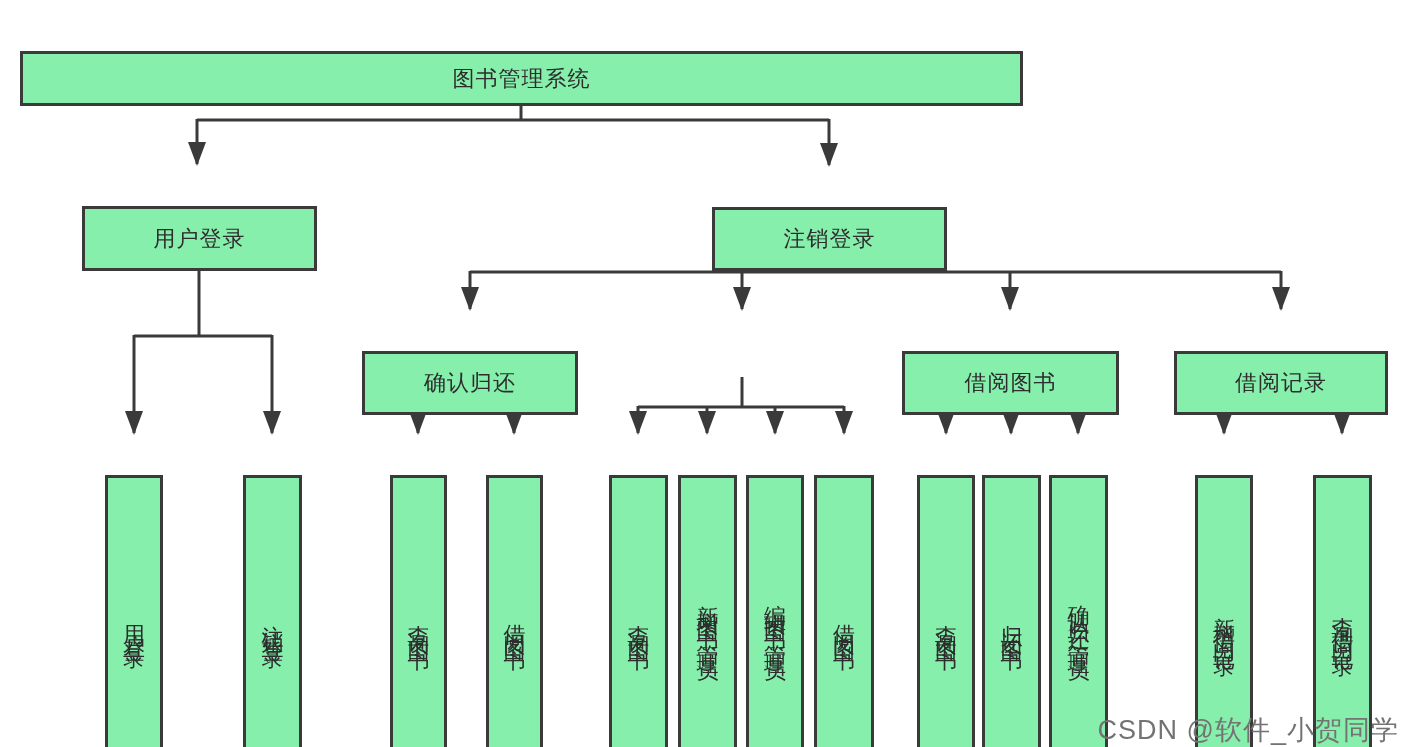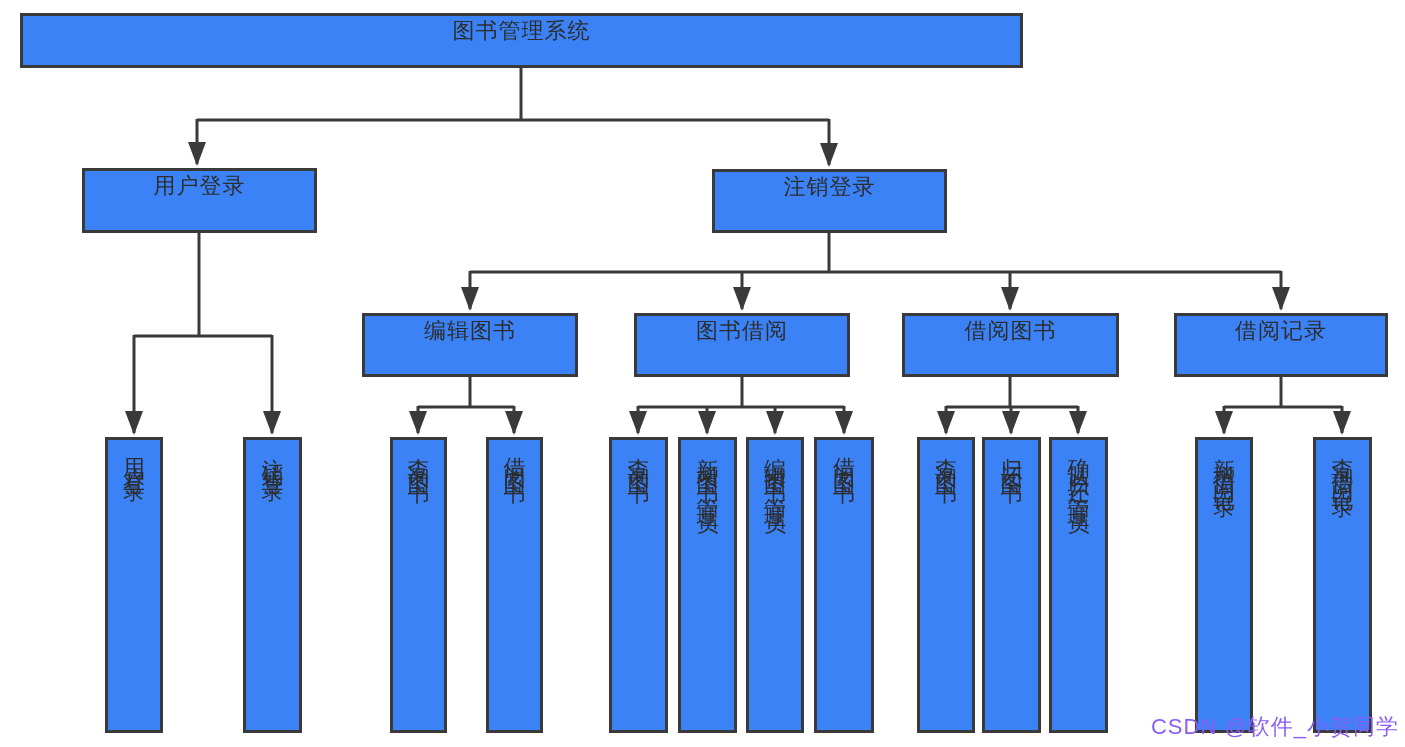--- a/index.html
+++ b/index.html
@@ -14,42 +14,43 @@
   .connectors {
     position: absolute;
     left: 0; top: 0;
     width: 1405px; height: 747px;
     z-index: 1;
   }
   .node {
     position: absolute;
     box-sizing: border-box;
     border: 3px solid #3a3a3a;
-    background: #3b82f6;
+    background: #86efac;
     display: flex;
-    align-items: flex-start;
+    align-items: center;
     justify-content: center;
     color: #2d2d2d;
     z-index: 2;
+    margin-top: 38px;
   }
   .hbox { font-size: 22px; letter-spacing: 1px; }
   .vbox span {
     writing-mode: vertical-rl;
     text-orientation: mixed;
     font-size: 22px;
     letter-spacing: 8px;
     line-height: 1;
     white-space: nowrap;
   }
   .watermark {
     position: absolute;
     right: 6px;
     top: 712px;
-    font-size: 22px;
-    color: #8b5cf6;
+    font-size: 27px;
+    color: #737373;
     letter-spacing: 1px;
     z-index: 3;
     white-space: nowrap;
   }
 </style>
 </head>
 <body>
 
 <div class="canvas">
 
@@ -108,24 +109,21 @@
   </div>
 
   <div class="node hbox" style="left:82px;top:168px;width:235px;height:65px">
     <span>用户登录</span>
   </div>
   <div class="node hbox" style="left:712px;top:169px;width:235px;height:64px">
     <span>注销登录</span>
   </div>
 
   <div class="node hbox" style="left:362px;top:313px;width:216px;height:64px">
-    <span>编辑图书</span>
-  </div>
-  <div class="node hbox" style="left:634px;top:313px;width:216px;height:64px">
-    <span>图书借阅</span>
+    <span>确认归还</span>
   </div>
   <div class="node hbox" style="left:902px;top:313px;width:217px;height:64px">
     <span>借阅图书</span>
   </div>
   <div class="node hbox" style="left:1174px;top:313px;width:214px;height:64px">
     <span>借阅记录</span>
   </div>
 
   <div class="node vbox" style="left:105px;top:437px;width:58px;height:296px">
     <span>用户登录</span>

